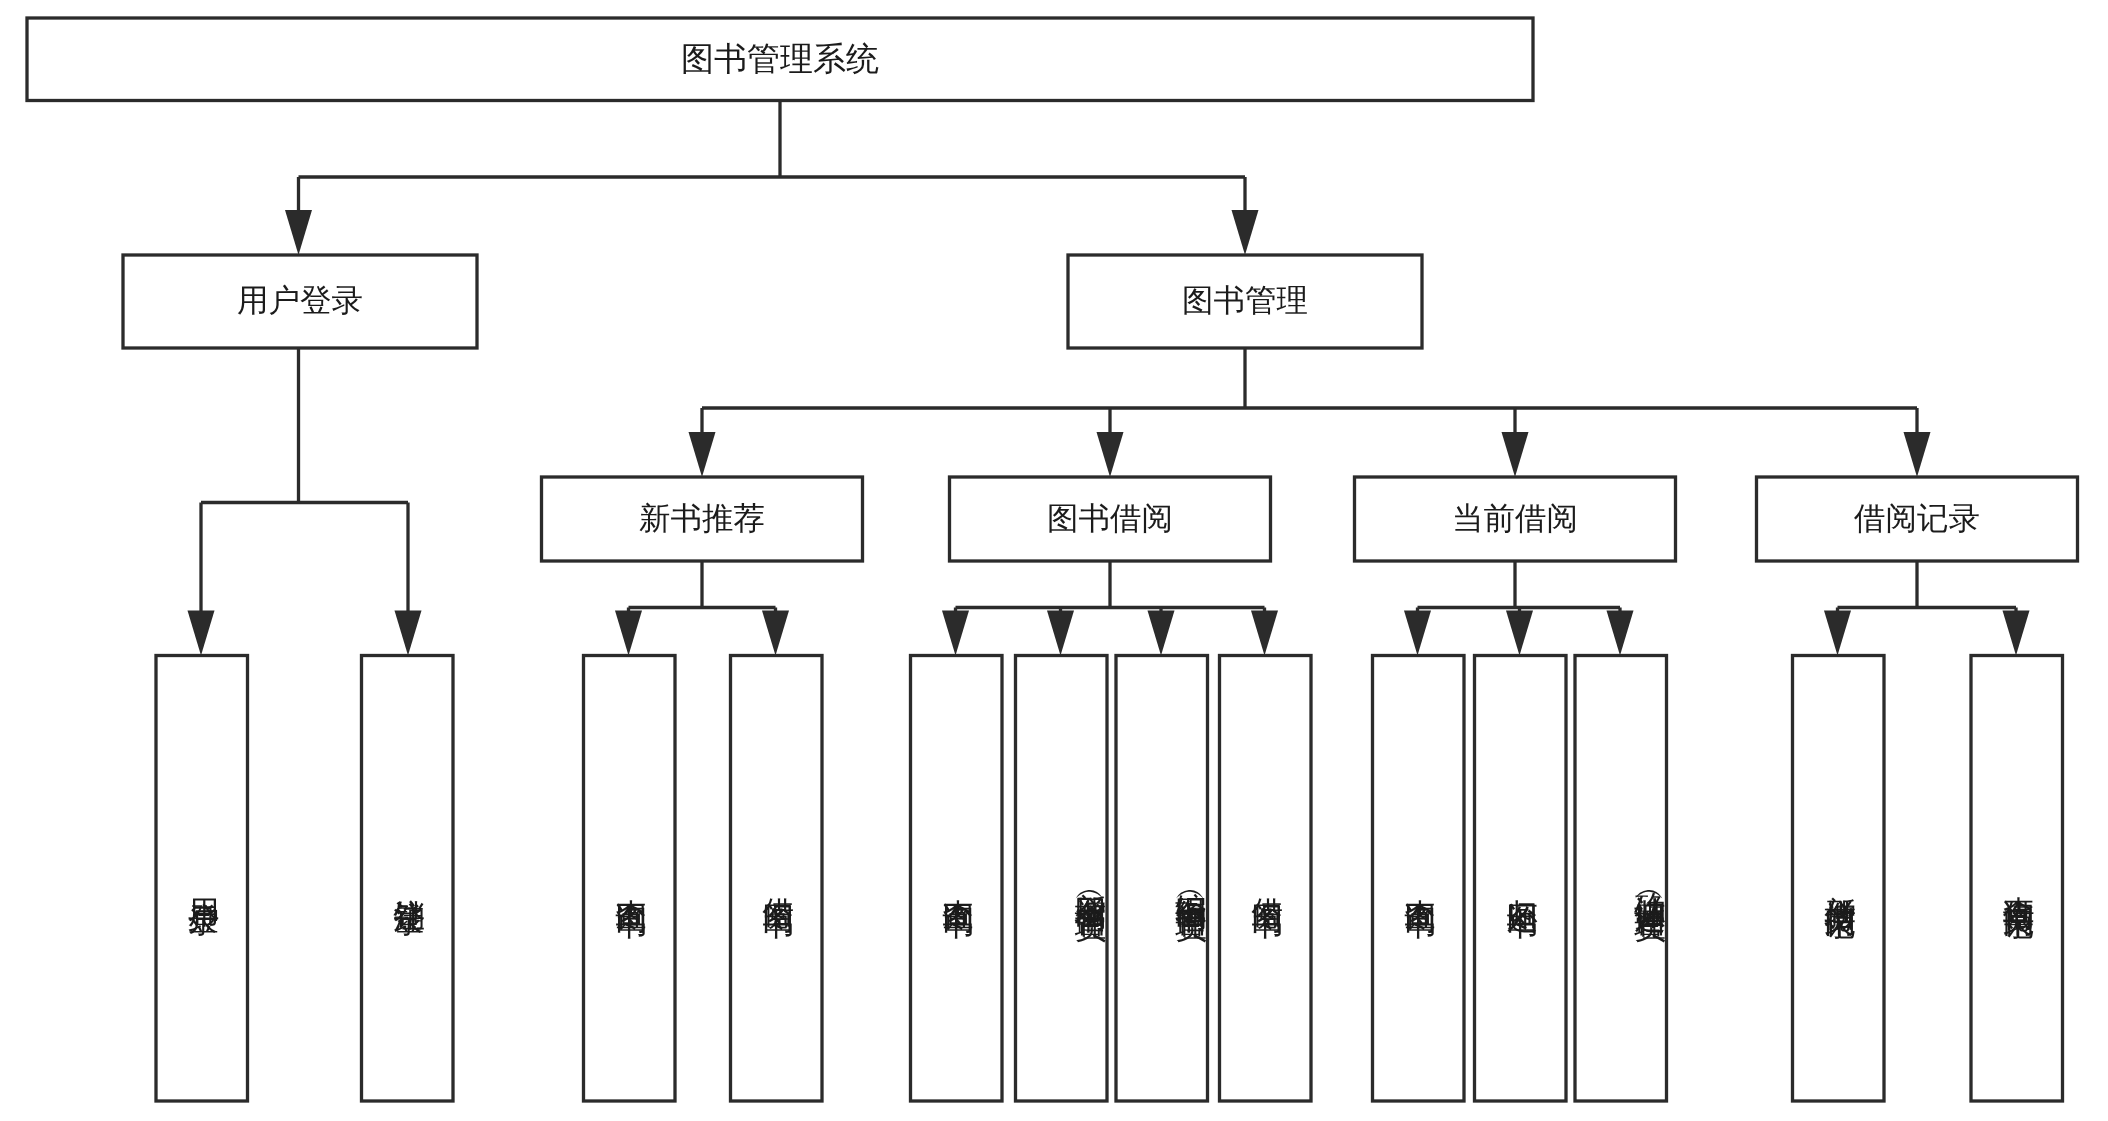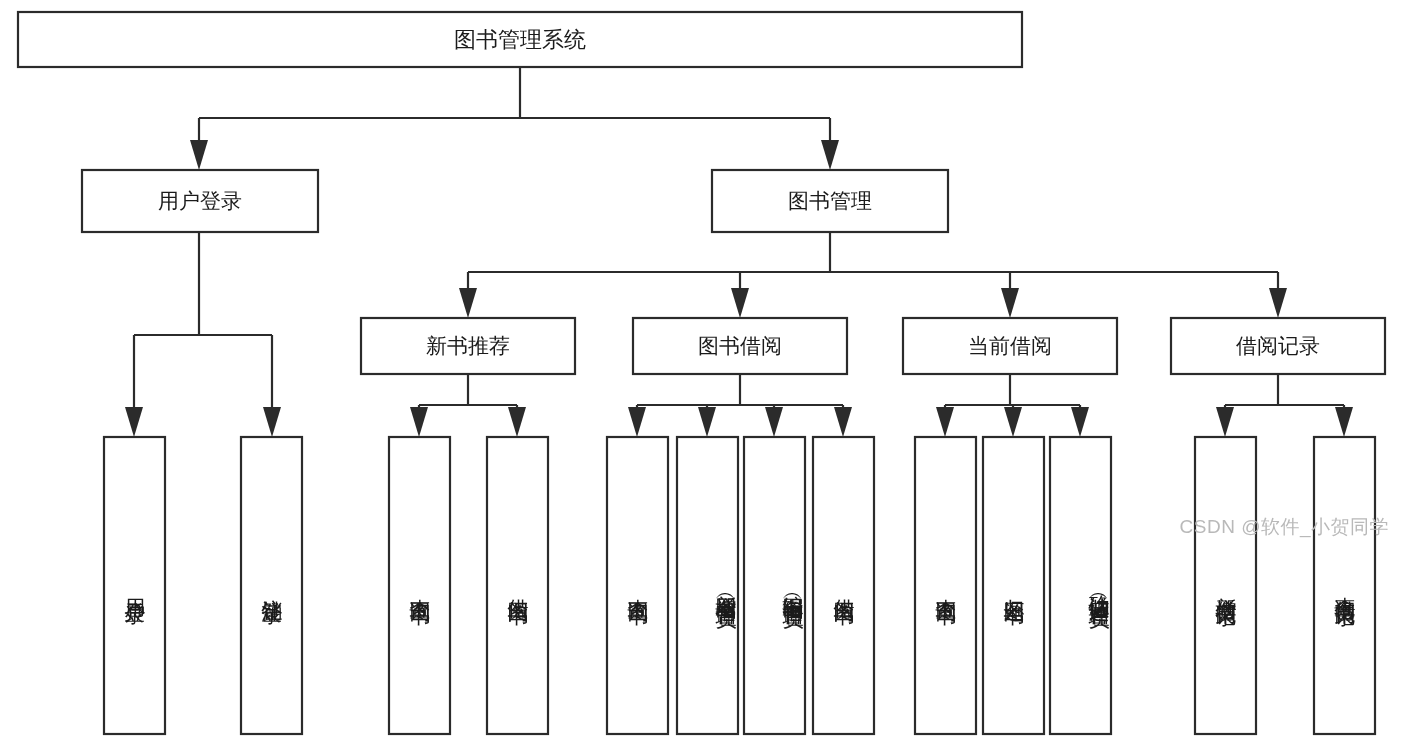--- a/index.html
+++ b/index.html
@@ -219,14 +219,13 @@
   <div class="leaf-label" style="left:744px; top:442px; width:61px; height:290px; display:flex; align-items:flex-start; justify-content:center;">编辑图书（管理员）</div>
   <div class="leaf-label" style="left:813px; top:437px; width:61px; height:297px; display:flex; align-items:center; justify-content:center;">借阅图书</div>
 
   <div class="leaf-label" style="left:915px; top:437px; width:61px; height:297px; display:flex; align-items:center; justify-content:center;">查询图书</div>
   <div class="leaf-label" style="left:983px; top:437px; width:61px; height:297px; display:flex; align-items:center; justify-content:center;">归还图书</div>
   <div class="leaf-label" style="left:1050px; top:442px; width:61px; height:290px; display:flex; align-items:flex-start; justify-content:center;">确认归还（管理员）</div>
 
   <div class="leaf-label" style="left:1195px; top:437px; width:61px; height:297px; display:flex; align-items:center; justify-content:center;">新增借阅记录</div>
   <div class="leaf-label" style="left:1314px; top:437px; width:61px; height:297px; display:flex; align-items:center; justify-content:center;">查询借阅记录</div>
 
-  <div class="watermark">CSDN @软件_小贺同学</div>
 </div>
 
 </body></html>

